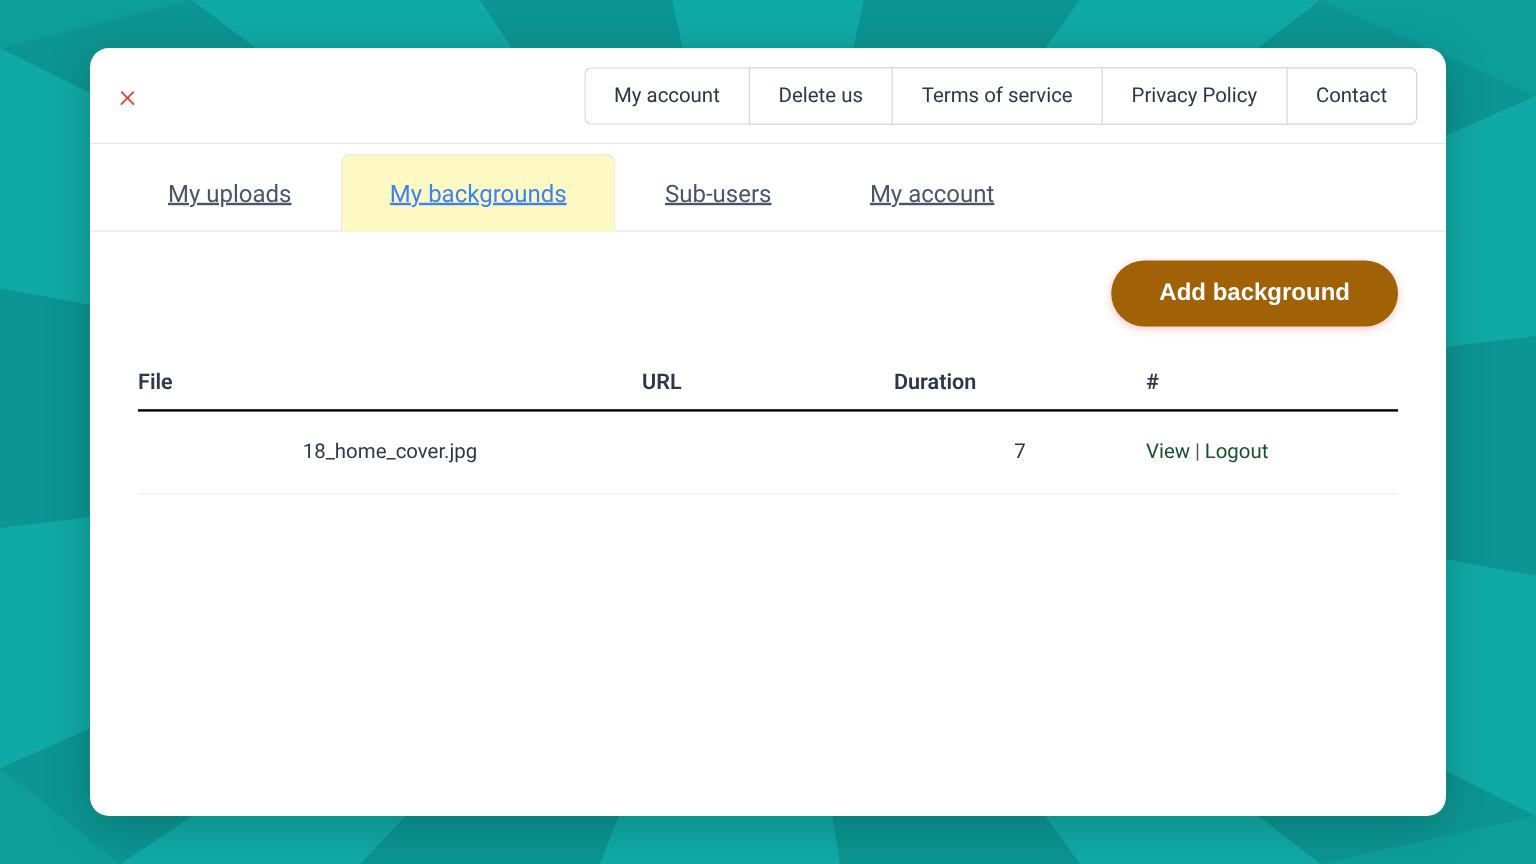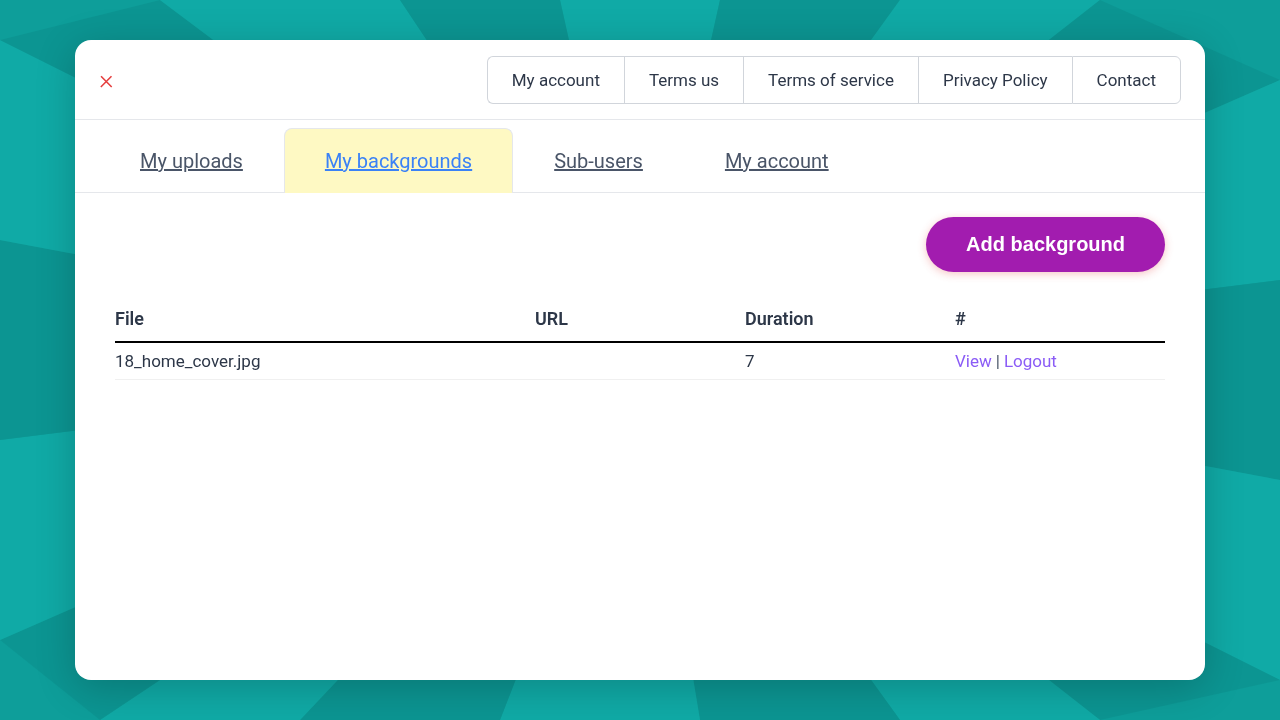--- a/index.html
+++ b/index.html
@@ -133,21 +133,21 @@
     }
 
     
     .add-bg-btn {
       display: flex;
       justify-content: flex-end;
       margin-bottom: 24px;
     }
 
     .btn-add {
-      background: #a21caf;
+      background: #a16207;
       color: #fff;
       border: none;
       border-radius: 50px;
       padding: 16px 40px;
       font-size: 20px;
       font-weight: 600;
       cursor: pointer;
       box-shadow: 0 2px 8px rgba(229,62,62,0.3);
     }
 
@@ -160,24 +160,25 @@
     .table th {
       text-align: left;
       font-size: 18px;
       font-weight: 600;
       color: #2d3748;
       padding: 12px 0;
       border-bottom: 2px solid #000000;
     }
 
     .table td {
-      padding: 8px 0;
+      padding: 24px 0;
       font-size: 17px;
       color: #2d3748;
       border-bottom: 1px solid #f0f0f0;
+      text-align: center;
     }
 
     .table .col-file {
       width: 40%;
     }
 
     .table .col-url {
       width: 20%;
     }
 
@@ -189,21 +190,21 @@
       width: 20%;
     }
 
     .action-links {
       display: flex;
       gap: 4px;
       align-items: center;
     }
 
     .action-link {
-      color: #8b5cf6;
+      color: #14532d;
       text-decoration: none;
       font-size: 17px;
       cursor: pointer;
     }
 
     .action-sep {
       color: #4a5568;
       font-size: 17px;
     }
   </style>
@@ -238,21 +239,21 @@
     </g>
   </svg>
 </div>
 
 <div class="modal">
 
   <div class="top-nav">
     <span class="close-btn">×</span>
     <nav class="nav-links">
       <a class="nav-link">My account</a>
-      <a class="nav-link">Terms us</a>
+      <a class="nav-link">Delete us</a>
       <a class="nav-link">Terms of service</a>
       <a class="nav-link">Privacy Policy</a>
       <a class="nav-link">Contact</a>
     </nav>
   </div>
 
   <div class="tab-nav">
     <div class="tab-item">My uploads</div>
     <div class="tab-item active">My backgrounds</div>
     <div class="tab-item">Sub-users</div>

